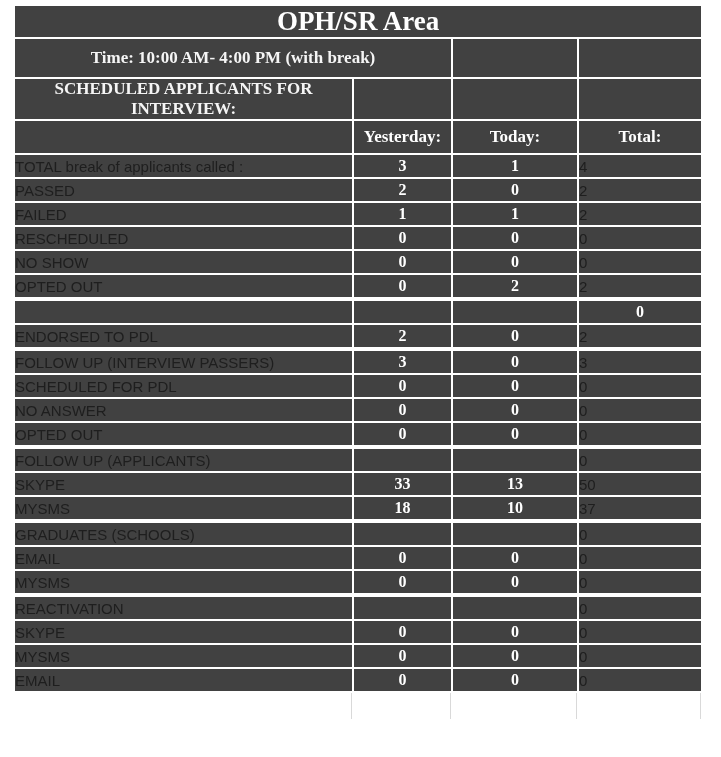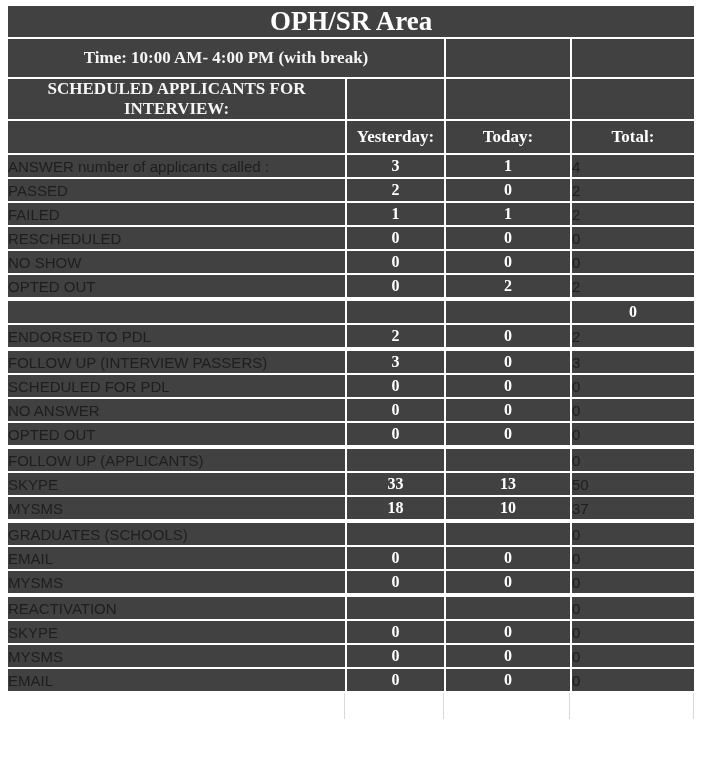--- a/index.html
+++ b/index.html
@@ -2,21 +2,21 @@
 <html><head>
 <meta charset="utf-8">
 <style>
   * { box-sizing: border-box; }
   html, body {
     margin: 0; padding: 0;
     width: 721px; height: 757px;
     background: #ffffff;
     font-family: "Liberation Sans", sans-serif;
   }
-  .sheet { padding: 4px 0 0 6px; }
+  .sheet { padding: 4px 0 0 13px; }
 
   table.report {
     border-collapse: collapse;
     table-layout: fixed;
     width: 688px;
   }
   table.report td {
     background: #414141;
     border: 2px solid #ffffff;
     padding: 0;
@@ -130,21 +130,21 @@
         <td></td>
       </tr>
       <tr class="header-row">
         <td></td>
         <td class="col-header">Yesterday:</td>
         <td class="col-header">Today:</td>
         <td class="col-header">Total:</td>
       </tr>
 
   <tr class="data-row">
-    <td class="label-cell">ANSWER number of applicants called :</td>
+    <td class="label-cell">TOTAL break of applicants called :</td>
     <td class="num-cell">3</td>
     <td class="num-cell">1</td>
     <td class="total-cell">4</td>
   </tr>
 
   <tr class="data-row">
     <td class="label-cell">PASSED</td>
     <td class="num-cell">2</td>
     <td class="num-cell">0</td>
     <td class="total-cell">2</td>

